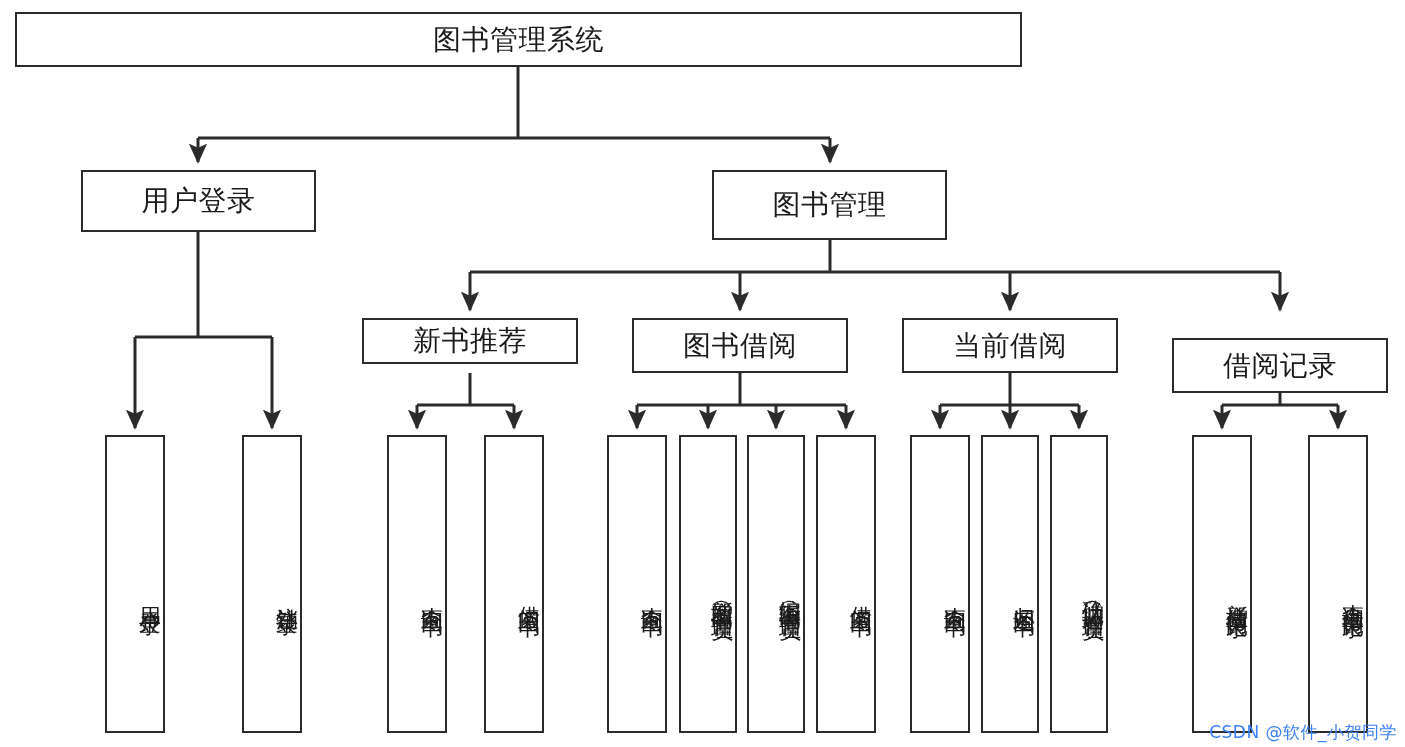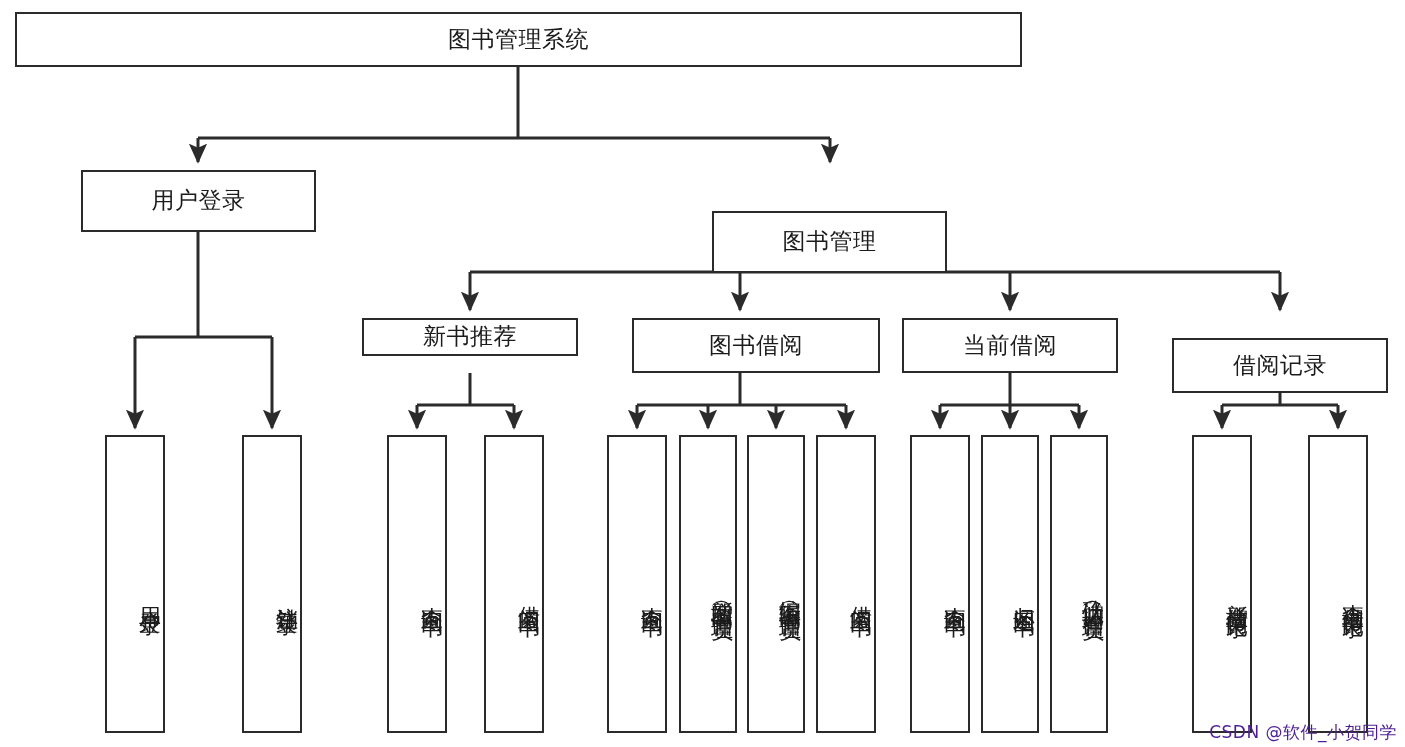--- a/index.html
+++ b/index.html
@@ -31,21 +31,21 @@
     box-sizing: border-box;
     border: 2px solid #2b2b2b;
     background: #ffffff;
     display: flex;
     align-items: center;
     justify-content: center;
     color: #1b1b1b;
     line-height: 1.18;
   }
   .node.horiz {
-    font-size: 23px;
+    font-size: 28px;
     letter-spacing: 0.5px;
   }
   .node.vert {
     writing-mode: vertical-rl;
     text-orientation: upright;
     font-size: 22px;
     align-items: flex-start;
     justify-content: center;
     padding-top: 22px;
     letter-spacing: 3px;
@@ -57,21 +57,21 @@
   }
   .node .label {
     display: block;
     white-space: nowrap;
   }
   #watermark {
     position: absolute;
     right: 8px;
     bottom: 3px;
     font-size: 17px;
-    color: #4c1d95;
+    color: #3b82f6;
     white-space: nowrap;
     letter-spacing: 0.5px;
     font-family: "DejaVu Sans", "Liberation Sans", sans-serif;
   }
 </style>
 </head>
 <body>
 
 <div id="diagram">
 
@@ -125,28 +125,28 @@
     </g>
   </svg>
 
   <div class="node horiz" style="left:15px; top:12px; width:1007px; height:55px;">
     <span class="label">图书管理系统</span>
   </div>
 
   <div class="node horiz" style="left:81px; top:170px; width:235px; height:62px;">
     <span class="label">用户登录</span>
   </div>
-  <div class="node horiz" style="left:712px; top:170px; width:235px; height:62px;margin-top:41px;">
+  <div class="node horiz" style="left:712px; top:170px; width:235px; height:70px;">
     <span class="label">图书管理</span>
   </div>
 
-  <div class="node horiz" style="left:362px; top:318px; width:216px; height:38px;text-align:right;">
+  <div class="node horiz" style="left:362px; top:318px; width:216px; height:46px;text-align:right;">
     <span class="label">新书推荐</span>
   </div>
-  <div class="node horiz" style="left:632px; top:318px; width:248px; height:55px;">
+  <div class="node horiz" style="left:632px; top:318px; width:216px; height:55px;">
     <span class="label">图书借阅</span>
   </div>
   <div class="node horiz" style="left:902px; top:318px; width:216px; height:55px;text-align:right;">
     <span class="label">当前借阅</span>
   </div>
   <div class="node horiz" style="left:1172px; top:318px; width:216px; height:55px;margin-top:20px;">
     <span class="label">借阅记录</span>
   </div>
 
   <div class="node vert" style="left:105px; top:435px; width:60px; height:298px;">

